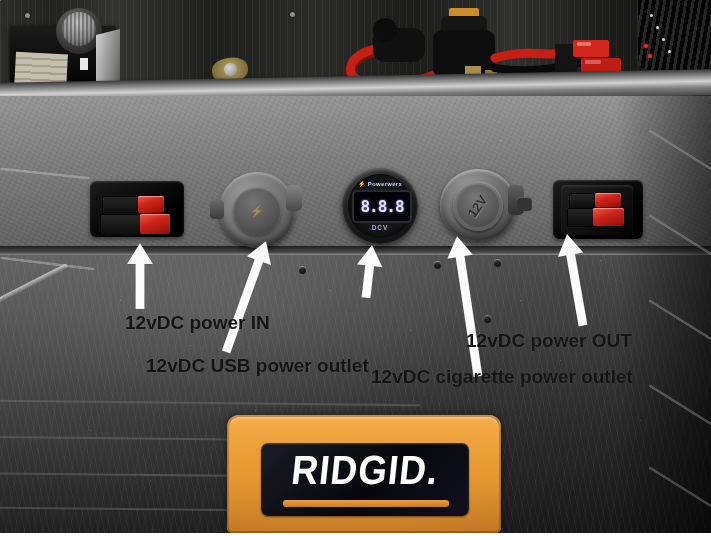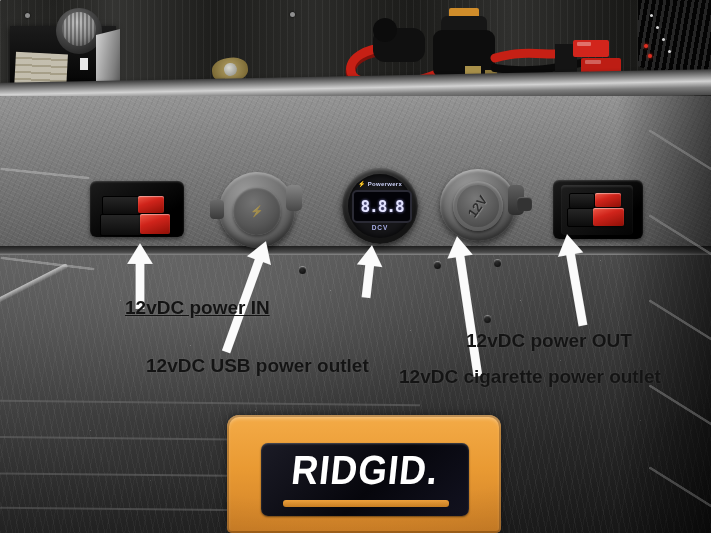--- a/index.html
+++ b/index.html
@@ -280,20 +280,20 @@
       </g>
       <g transform="rotate(-8.5 457 236)">
         <polygon points="457,236 470,257 461.5,257 461.5,378 452.5,378 452.5,257 444,257"></polygon>
       </g>
       <g transform="rotate(-9.9 567 234)">
         <polygon points="567,234 580,255 571.5,255 571.5,327 562.5,327 562.5,255 554,255"></polygon>
       </g>
     </g>
   </svg>
 
-  <div class="abs note" style="left:125px;top:297px;text-decoration:underline;">12vDC power IN</div>
+  <div class="abs note" style="left:125px;top:312px;">12vDC power IN</div>
   <div class="abs note" style="left:146px;top:355px;">12vDC USB power outlet</div>
   <div class="abs note" style="left:466px;top:330px;">12vDC power OUT</div>
-  <div class="abs note" style="left:399px;top:366px;">12vDC cigarette power outlet</div>
+  <div class="abs note" style="left:371px;top:366px;">12vDC cigarette power outlet</div>
 
  </div>
  <div class="abs bottom-strip"></div>
 </div>
 
 </body></html>

